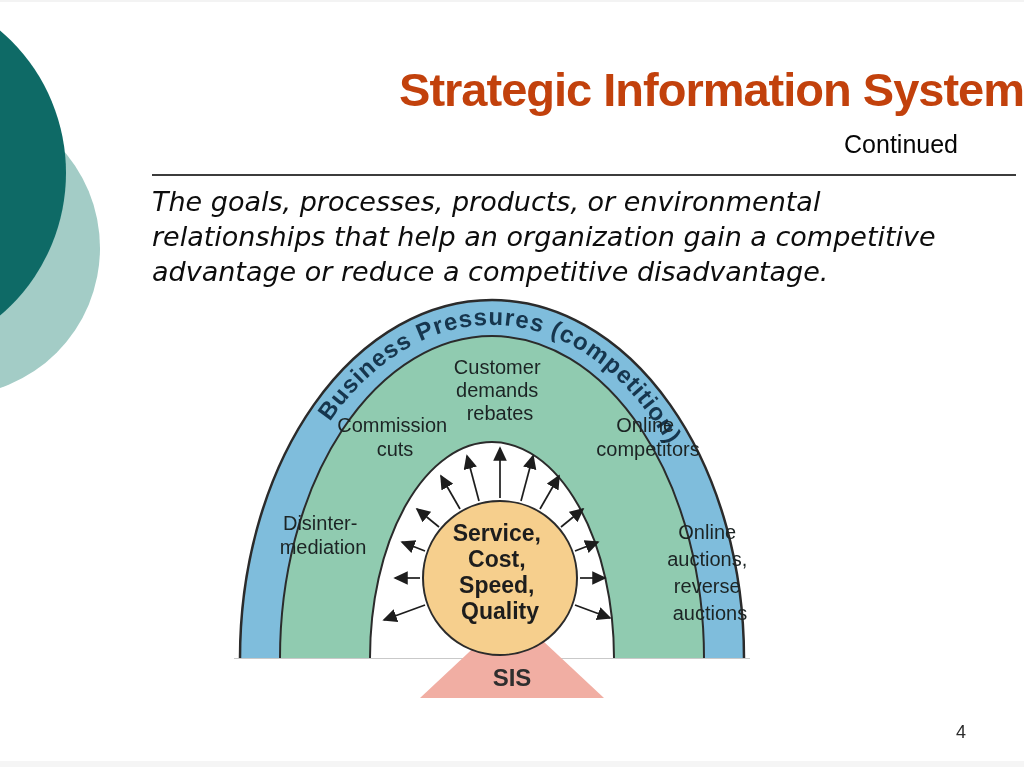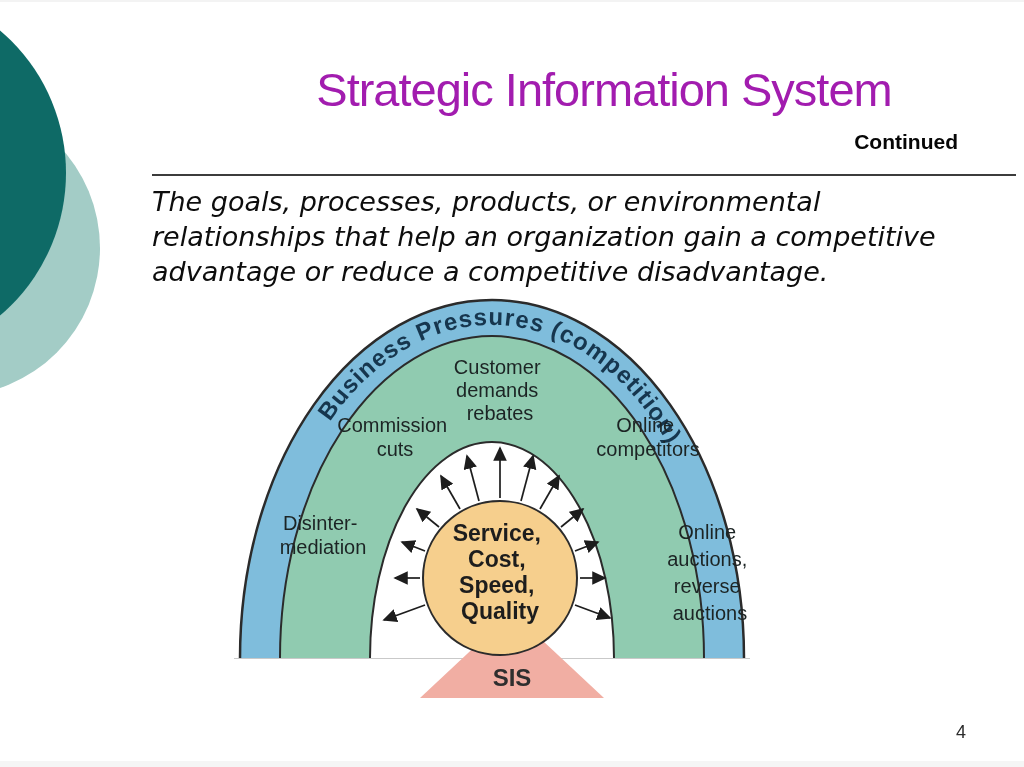--- a/index.html
+++ b/index.html
@@ -4,27 +4,27 @@
 <style>
   html,body{margin:0;padding:0;}
   body{
     width:1024px;height:767px;position:relative;overflow:hidden;
     background:#ffffff;font-family:"Liberation Sans",sans-serif;
   }
   .top-strip{position:absolute;left:0;top:0;width:1024px;height:2px;background:#f3f3f3;}
   .bottom-strip{position:absolute;left:0;bottom:0;width:1024px;height:6px;background:#f5f5f5;}
   .decor-svg{position:absolute;left:0;top:0;}
   .slide-title{
-    position:absolute;left:184px;top:62px;width:840px;text-align:center;
-    font-weight:400;font-size:47px;letter-spacing:-1px;color:#a21caf;
+    position:absolute;left:184px;top:62px;width:840px;text-align:right;
+    font-weight:700;font-size:47px;letter-spacing:-1px;color:#c2410c;
     font-family:"Liberation Sans",sans-serif;white-space:nowrap;
   }
   .slide-subtitle{
     position:absolute;right:66px;top:130px;text-align:right;
-    font-weight:700;font-size:21px;color:#060606;
+    font-weight:400;font-size:25px;color:#060606;
   }
   .title-rule{
     position:absolute;left:152px;top:174px;width:864px;height:2px;background:#3c3c3c;
   }
   .body-text{
     position:absolute;left:152px;top:184px;width:870px;
     font-family:"DejaVu Sans",sans-serif;font-size:27px;line-height:35px;
     color:#0d0d0d;white-space:pre-line;font-style:italic;
   }
   .diagram-svg{position:absolute;left:230px;top:296px;}

